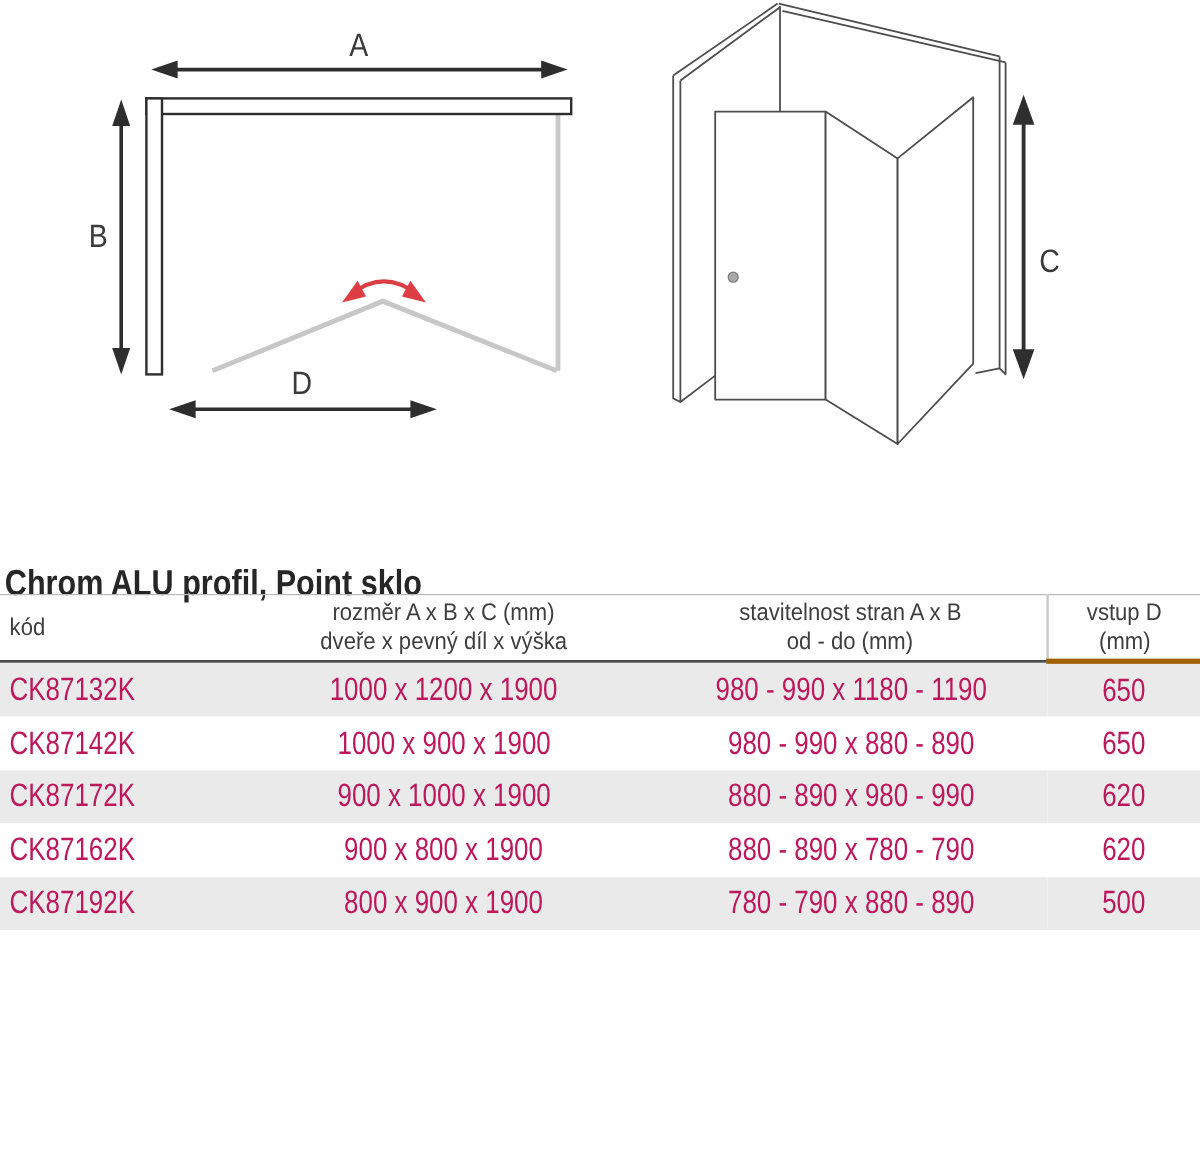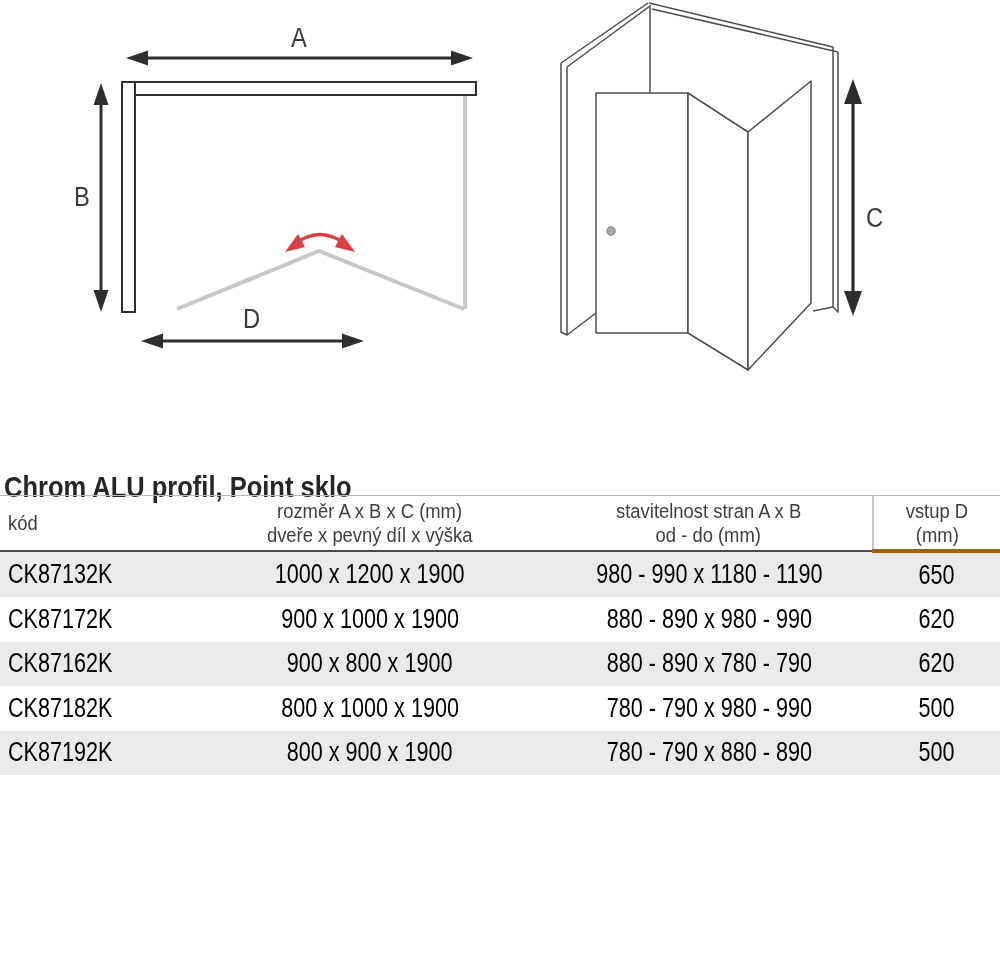--- a/index.html
+++ b/index.html
@@ -22,21 +22,21 @@
   }
   .spec-table thead th{
     border-top:1px solid #b9b9b9;border-bottom:2px solid #4b4b4b;
     height:53px;font-weight:normal;color:#3e3e3e;padding:0;vertical-align:middle;text-align:center;
   }
   .spec-table th.c1{text-align:left;padding-left:8px;}
   .spec-table th.c4{border-left:2px solid #c9c9c9;border-bottom:4px solid #a16207;}
   .th-line{display:inline-block;font-size:20px;line-height:24px;transform:scaleX(0.92);transform-origin:center center;white-space:nowrap;}
   .spec-table th.c1 .th-line{transform-origin:left center;}
   .th-stack{display:flex;flex-direction:column;align-items:center;}
-  .spec-table tbody td{height:44.4px;padding:0;text-align:center;vertical-align:middle;color:#000000;}
+  .spec-table tbody td{height:44.4px;padding:0;text-align:center;vertical-align:middle;color:#be185d;}
   .spec-table tbody tr:nth-child(odd){background:#eaeaea;}
   .cell{display:inline-block;font-size:27px;transform:scaleX(0.8);transform-origin:center center;white-space:nowrap;}
   .spec-table td.c1{text-align:left;padding-left:8px;}
   .spec-table td.c1 .cell{transform-origin:left center;}
 </style>
 </head>
 <body>
 
 <div class="canvas">
 
@@ -139,38 +139,38 @@
       </tr>
     </thead>
     <tbody>
       <tr>
         <td class="c1"><span class="cell">CK87132K</span></td>
         <td><span class="cell">1000 x 1200 x 1900</span></td>
         <td><span class="cell">980 - 990 x 1180 - 1190</span></td>
         <td><span class="cell">650</span></td>
       </tr>
       <tr>
+        <td class="c1"><span class="cell">CK87142K</span></td>
+        <td><span class="cell">1000 x 900 x 1900</span></td>
+        <td><span class="cell">980 - 990 x 880 - 890</span></td>
+        <td><span class="cell">650</span></td>
+      </tr>
+      <tr>
         <td class="c1"><span class="cell">CK87172K</span></td>
         <td><span class="cell">900 x 1000 x 1900</span></td>
         <td><span class="cell">880 - 890 x 980 - 990</span></td>
         <td><span class="cell">620</span></td>
       </tr>
       <tr>
         <td class="c1"><span class="cell">CK87162K</span></td>
         <td><span class="cell">900 x 800 x 1900</span></td>
         <td><span class="cell">880 - 890 x 780 - 790</span></td>
         <td><span class="cell">620</span></td>
       </tr>
       <tr>
-        <td class="c1"><span class="cell">CK87182K</span></td>
-        <td><span class="cell">800 x 1000 x 1900</span></td>
-        <td><span class="cell">780 - 790 x 980 - 990</span></td>
-        <td><span class="cell">500</span></td>
-      </tr>
-      <tr>
         <td class="c1"><span class="cell">CK87192K</span></td>
         <td><span class="cell">800 x 900 x 1900</span></td>
         <td><span class="cell">780 - 790 x 880 - 890</span></td>
         <td><span class="cell">500</span></td>
       </tr>
     </tbody>
   </table>
 </div>
 
 </body></html>

